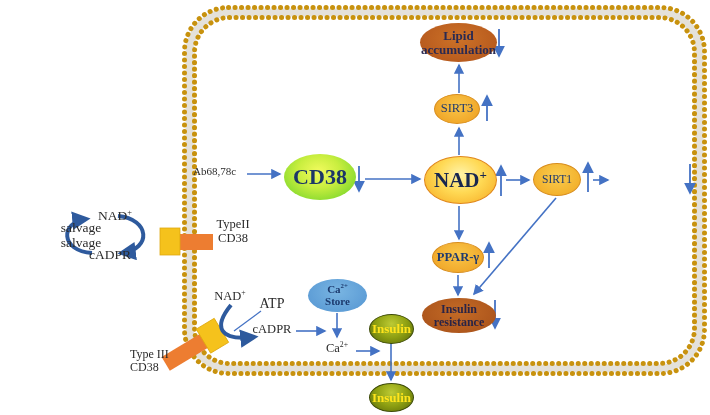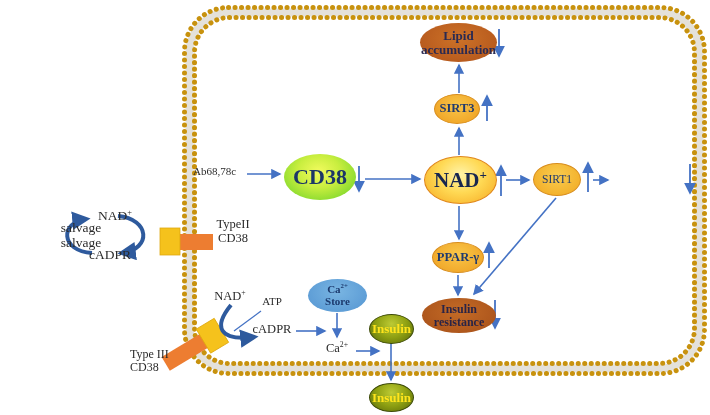--- a/index.html
+++ b/index.html
@@ -22,21 +22,21 @@
     color:#1c3668;font-size:22px;font-weight:600;
   }
   .nad{
     left:424px;top:156px;width:73px;height:48px;
     background:radial-gradient(ellipse at 50% 38%, #fff3a8 0%, #ffd954 45%, #f5a71f 100%);
     border:1px solid #e0861a;color:#18264f;font-size:21px;font-weight:600;box-sizing:border-box;
   }
   .sirt3{
     left:434px;top:94px;width:46px;height:30px;
     background:radial-gradient(ellipse at 50% 38%, #f9c649 0%, #f0a527 80%);
-    border:1px solid #d88d1c;color:#203a6e;font-size:12.5px;font-weight:700;box-sizing:border-box;
+    border:1px solid #d88d1c;color:#203a6e;font-size:12.5px;font-weight:400;box-sizing:border-box;
   }
   .sirt1{
     left:533px;top:163px;width:48px;height:33px;
     background:radial-gradient(ellipse at 50% 38%, #f9cc4f 0%, #f2ad27 85%);
     border:1px solid #d88d1c;color:#203a6e;font-size:11.5px;font-weight:400;box-sizing:border-box;align-items:center;
   }
   .ppar{
     left:432px;top:242px;width:52px;height:31px;
     background:radial-gradient(ellipse at 50% 38%, #f9c649 0%, #f0a527 85%);
     border:1px solid #d88d1c;color:#203a6e;font-size:12.5px;font-weight:700;box-sizing:border-box;
@@ -141,21 +141,21 @@
     <span>CD38</span>
   </div>
   <div class="lbl" style="left:130px;top:348px;width:56px;font-size:12px;">
     <span>Type III</span><br>
     <span>CD38</span>
   </div>
   <div class="lbl" style="left:193px;top:166px;font-size:11px;">Ab68,78c</div>
   <div class="lbl center" style="left:208px;top:290px;width:44px;font-size:12.5px;">
     <span>NAD</span><sup>+</sup>
   </div>
-  <div class="lbl center" style="left:252px;top:296px;width:40px;font-size:11px;">ATP</div>
+  <div class="lbl center" style="left:252px;top:296px;width:40px;font-size:14px;">ATP</div>
   <div class="lbl center" style="left:248px;top:323px;width:48px;font-size:12.5px;">cADPR</div>
   <div class="lbl center" style="left:317px;top:342px;width:40px;font-size:12.5px;">
     <span>Ca</span><sup>2+</sup>
   </div>
 
   <div class="node cd38">
     <span>CD38</span>
   </div>
   <div class="node nad">
     <span><span>NAD</span><sup>+</sup></span>

